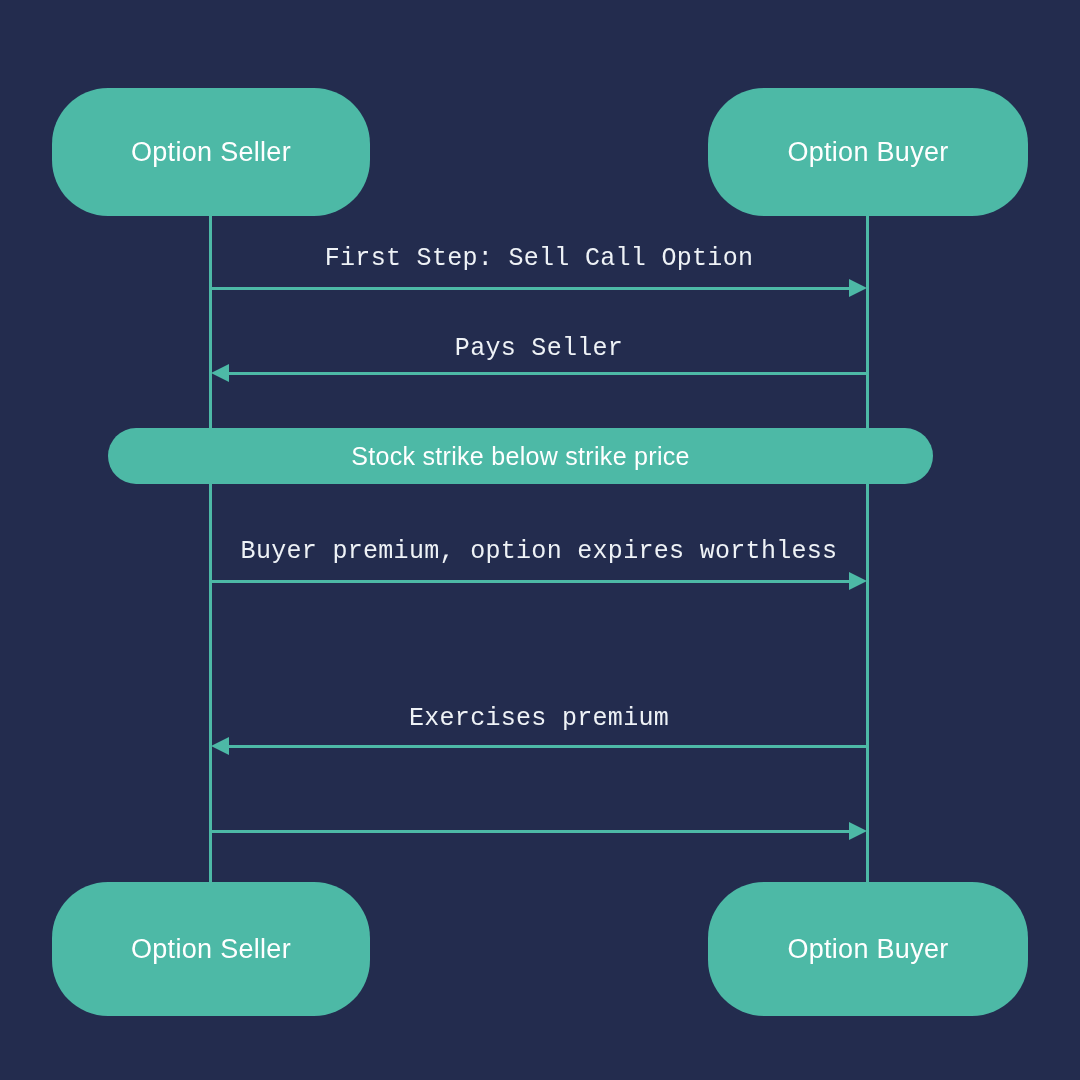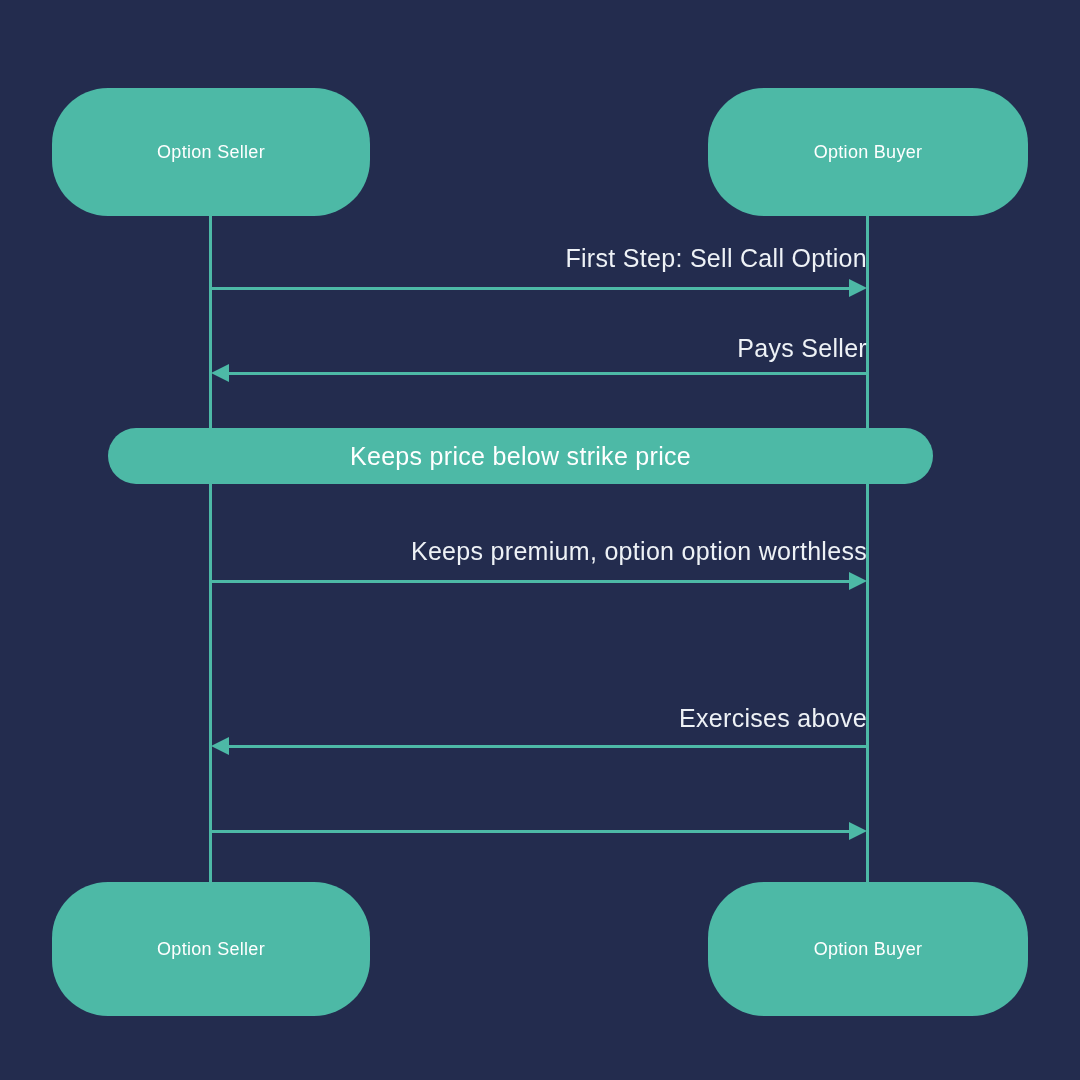--- a/index.html
+++ b/index.html
@@ -16,21 +16,21 @@
     overflow:hidden;
     font-family:"Liberation Sans","DejaVu Sans",sans-serif;
   }
   .actor{
     position:absolute;
     height:128px;
     background:var(--accent);
     border-radius:56px;
     display:flex;align-items:center;justify-content:center;
     color:var(--text-on-accent);
-    font-size:18px;
+    font-size:27px;
     letter-spacing:.3px;
     z-index:3;
   }
   .actor.top-left{left:52px;top:88px;width:318px;}
   .actor.top-right{left:708px;top:88px;width:320px;}
   .actor.bottom-left{left:52px;top:882px;width:318px;height:134px;}
   .actor.bottom-right{left:708px;top:882px;width:320px;height:134px;}
 
   .lifeline{
     position:absolute;
@@ -39,25 +39,26 @@
     height:666px;
     background:var(--accent);
     z-index:1;
   }
   .lifeline.left{left:209px;}
   .lifeline.right{left:866px;}
 
   .msg-label{
     position:absolute;
     left:211px;width:656px;
-    text-align:right;
+    text-align:center;
     color:var(--text-light);
     font-size:25px;
     letter-spacing:.3px;
     z-index:2;
+    font-family:Liberation Mono, monospace;
   }
   .arrow{
     position:absolute;
     left:211px;width:656px;height:20px;
     z-index:2;
   }
   .arrow .line{
     position:absolute;
     top:8.5px;height:3px;
     background:var(--accent);
@@ -107,31 +108,31 @@
     <div class="head"></div>
   </div>
 
   <div class="msg-label" style="top:334px">Pays Seller</div>
   <div class="arrow dir-left" style="top:363px">
     <div class="line"></div>
     <div class="head"></div>
   </div>
 
   <div class="condition" style="top:428px">
-    <span>Keeps price below strike price</span>
+    <span>Stock strike below strike price</span>
   </div>
 
-  <div class="msg-label" style="top:537px">Keeps premium, option option worthless</div>
+  <div class="msg-label" style="top:537px">Buyer premium, option expires worthless</div>
   <div class="arrow dir-right" style="top:571px">
     <div class="line"></div>
     <div class="head"></div>
   </div>
 
 
-  <div class="msg-label" style="top:704px">Exercises above</div>
+  <div class="msg-label" style="top:704px">Exercises premium</div>
   <div class="arrow dir-left" style="top:736px">
     <div class="line"></div>
     <div class="head"></div>
   </div>
 
   <div class="arrow dir-right" style="top:821px">
     <div class="line"></div>
     <div class="head"></div>
   </div>
 

